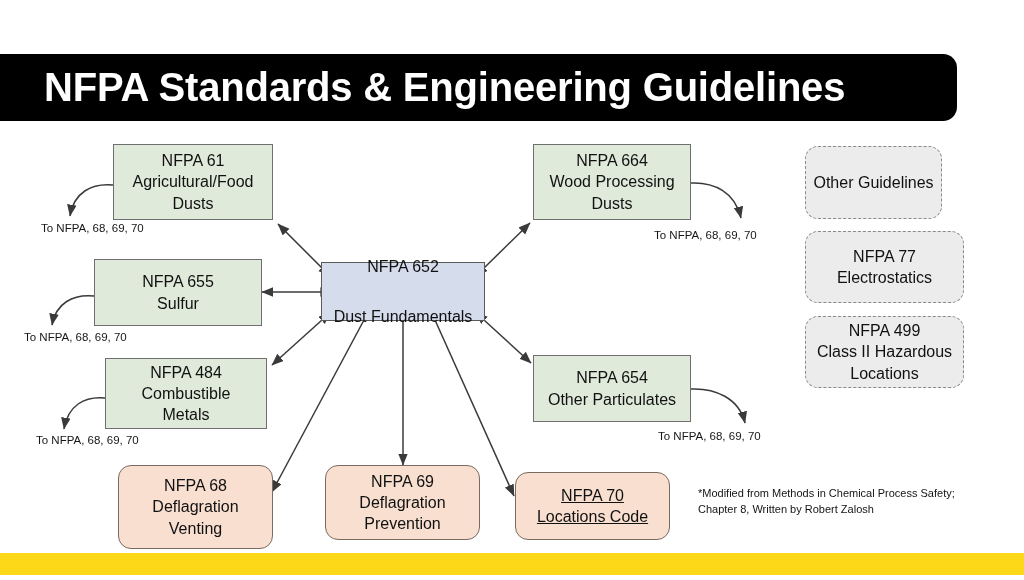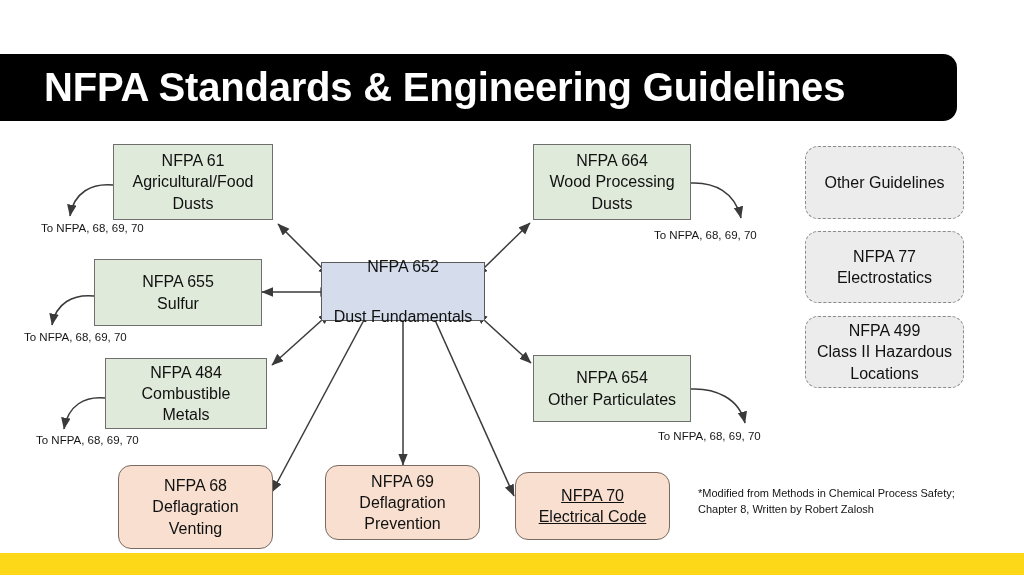--- a/index.html
+++ b/index.html
@@ -204,24 +204,24 @@
   </div>
 
   <div class="node peach" style="left:325px; top:465px; width:155px; height:75px;">
     <span class="ln">NFPA 69</span>
     <span class="ln">Deflagration</span>
     <span class="ln">Prevention</span>
   </div>
 
   <div class="node peach" style="left:515px; top:472px; width:155px; height:68px;text-decoration:underline;">
     <span class="ln">NFPA 70</span>
-    <span class="ln">Electrical Code</span>
-  </div>
-
-  <div class="node dashed" style="left:805px; top:146px; width:159px; height:73px;">
+    <span class="ln">Locations Code</span>
+  </div>
+
+  <div class="node dashed" style="left:805px; top:146px; width:137px; height:73px;">
     <span class="ln">Other Guidelines</span>
   </div>
 
   <div class="node dashed" style="left:805px; top:231px; width:159px; height:72px;">
     <span class="ln">NFPA 77</span>
     <span class="ln">Electrostatics</span>
   </div>
 
   <div class="node dashed" style="left:805px; top:316px; width:159px; height:72px;text-align:right;">
     <span class="ln">NFPA 499</span>

